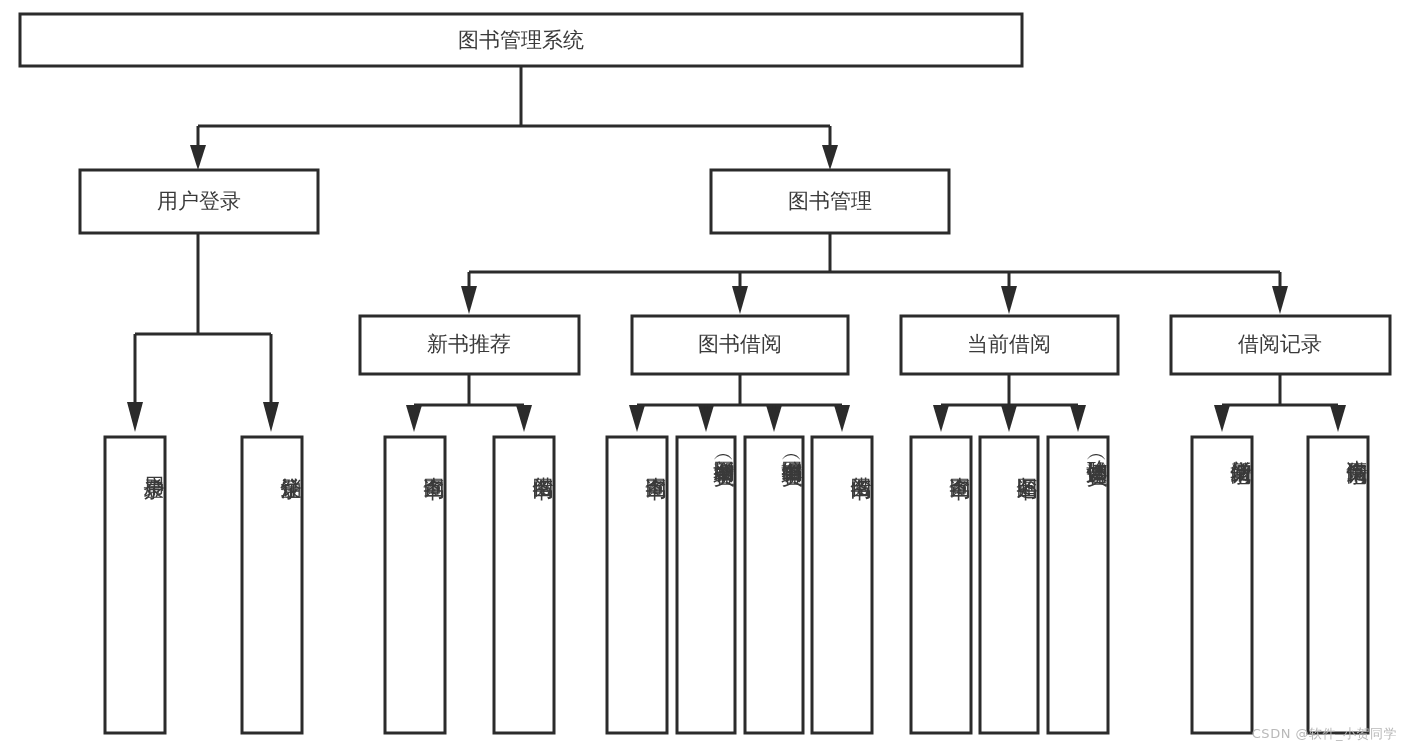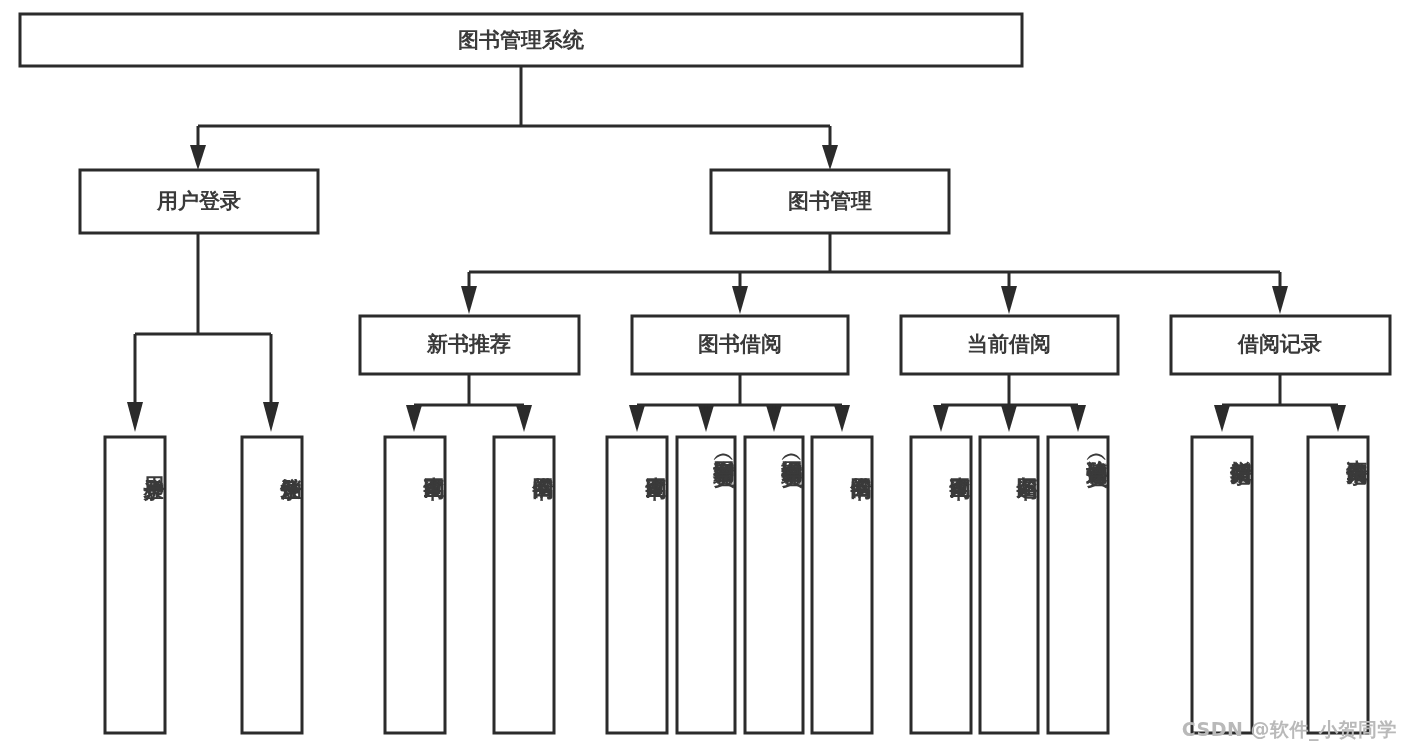--- a/index.html
+++ b/index.html
@@ -11,21 +11,20 @@
     width: 1405px;
     height: 747px;
     font-family: "DejaVu Sans", "Liberation Sans", sans-serif;
     overflow: hidden;
   }
   #diagram-root {
     position: relative;
     width: 1405px;
     height: 747px;
     background: #ffffff;
-    font-weight: bold;
   }
   svg#flowchart {
     display: block;
     width: 1405px;
     height: 747px;
   }
   .box-rect {
     fill: #ffffff;
     stroke: #2b2b2b;
     stroke-width: 3;
@@ -50,21 +49,21 @@
     font-size: 21px;
     fill: #3a3a3a;
     text-anchor: middle;
     dominant-baseline: middle;
   }
   .watermark-text {
     position: absolute;
     right: 8px;
     bottom: 4px;
     font-family: "DejaVu Sans", "Liberation Sans", sans-serif;
-    font-size: 19px;
+    font-size: 13px;
     color: #b9b9b9;
     white-space: nowrap;
     letter-spacing: 0.5px;
     user-select: none;
   }
 </style>
 </head>
 <body>
 
 <div id="diagram-root">

